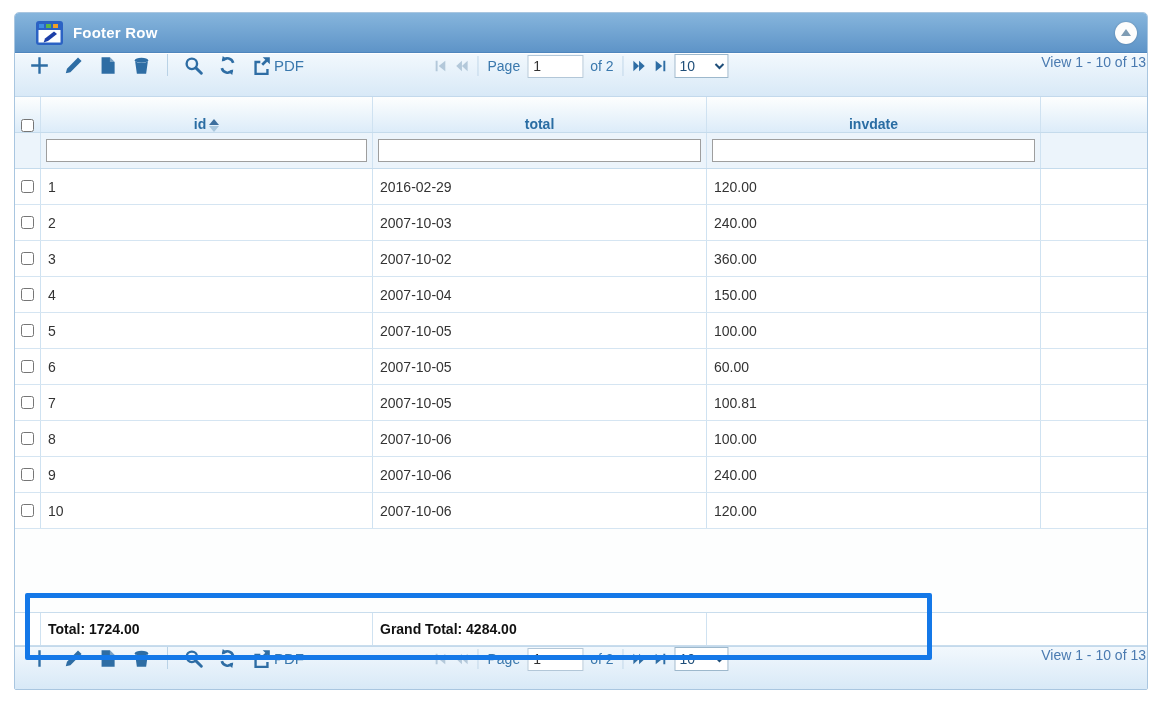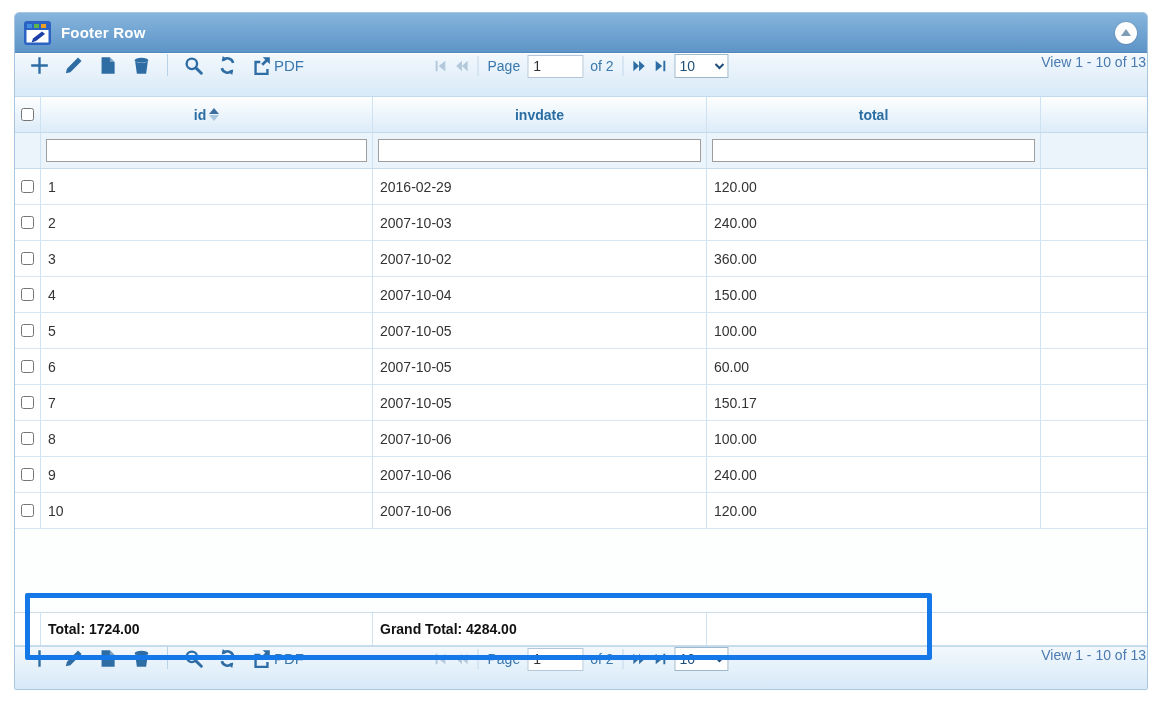--- a/index.html
+++ b/index.html
@@ -10,21 +10,21 @@
     position: absolute; left: 14px; top: 12px; width: 1134px; height: 678px;
     border: 1px solid #a9c6e0; border-radius: 5px 5px 2px 2px;
     display: flex; flex-direction: column; background: #fff;
   }
 
   
   .titlebar {
     height: 40px; flex: 0 0 40px;
     background: linear-gradient(#86b5dc, #5e94c8);
     border-radius: 4px 4px 0 0;
-    display: flex; align-items: center; padding: 0 10px 0 9px;
+    display: flex; align-items: center; padding: 0 10px 0 21px;
     border-bottom: 1px solid #4f86bd;
   }
   .title-icon { width: 27px; height: 24px; margin-right: 10px; flex: 0 0 auto; }
   .title-text { color: #ffffff; font-size: 15px; font-weight: 600; letter-spacing: .2px; flex: 1; }
   .collapse-btn {
     width: 22px; height: 22px; border-radius: 50%; background: #fdfdfd;
     display: flex; align-items: center; justify-content: center; cursor: pointer;
     box-shadow: 0 0 2px rgba(0,0,0,.25);
   }
   .tri-up-sm { width: 0; height: 0; border-left: 5px solid transparent;
@@ -68,21 +68,21 @@
   .col-total  { flex: 0 0 334px; }
   .col-act    { flex: 0 0 87px;  justify-content: center; margin-top: 48px; }
   .col-fill   { flex: 1 1 auto; border-right: none; }
 
   .header-row {
     height: 36px; flex: 0 0 36px; display: flex;
     background: linear-gradient(#fdfefe, #dcecf9);
     border-bottom: 1px solid #c5dbec;
     font-size: 14px; font-weight: bold; color: #2a6da3;
   }
-  .header-row .cell { justify-content: center; cursor: pointer; }
+  .header-row .cell { justify-content: center; cursor: pointer; align-items: flex-end; }
   .sort-icons { display: inline-flex; flex-direction: column; margin-left: 3px; }
   .sort-asc  { width: 0; height: 0; border-left: 5px solid transparent;
     border-right: 5px solid transparent; border-bottom: 6px solid #3d6f9e; margin-bottom: 1px; }
   .sort-desc { width: 0; height: 0; border-left: 5px solid transparent;
     border-right: 5px solid transparent; border-top: 6px solid #a9c7de; }
 
   .filter-row {
     height: 36px; flex: 0 0 36px; display: flex;
     background: #ecf4fb; border-bottom: 1px solid #c5dbec;
   }
@@ -261,25 +261,25 @@
     <div class="cell col-cb">
       <input type="checkbox" style="">
     </div>
     <div class="cell col-id">
       <span>id</span>
       <span class="sort-icons">
         <span class="sort-asc"></span>
         <span class="sort-desc"></span>
       </span>
     </div>
+    <div class="cell col-total">
+      <span>total</span>
+    </div>
     <div class="cell col-inv">
       <span>invdate</span>
-    </div>
-    <div class="cell col-total">
-      <span>total</span>
     </div>
     <div class="cell col-act">
       <span>Actions</span>
     </div>
     <div class="cell col-fill"></div>
   </div>
 
   <div class="filter-row">
     <div class="cell col-cb"></div>
     <div class="cell col-id">
@@ -427,21 +427,21 @@
     </div>
     <div class="cell col-fill"></div>
   </div>
 
   <div class="row">
     <div class="cell col-cb">
       <input type="checkbox" style="">
     </div>
     <div class="cell col-id">7</div>
     <div class="cell col-inv">2007-10-05</div>
-    <div class="cell col-total">150.17</div>
+    <div class="cell col-total">100.81</div>
     <div class="cell col-act">
       <span class="row-icon">
             <svg>
               <use href="#i-pencil"></use>
             </svg>
           </span>
       <span class="row-icon">
             <svg>
               <use href="#i-trash"></use>
             </svg>

